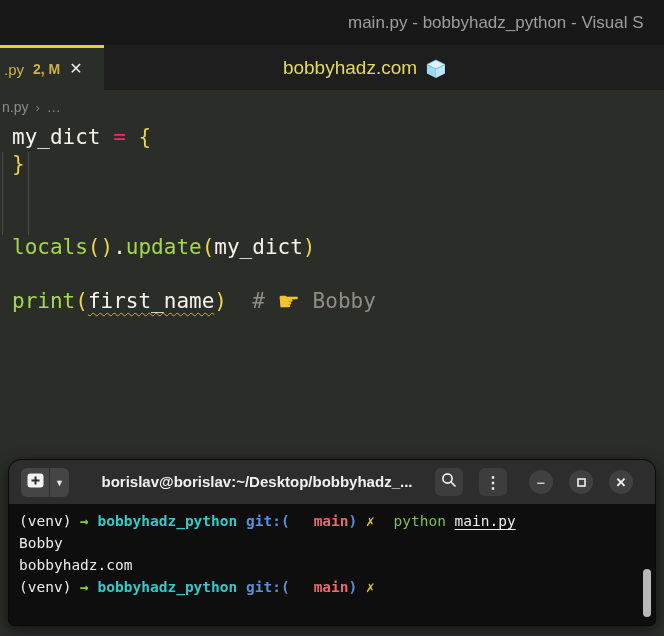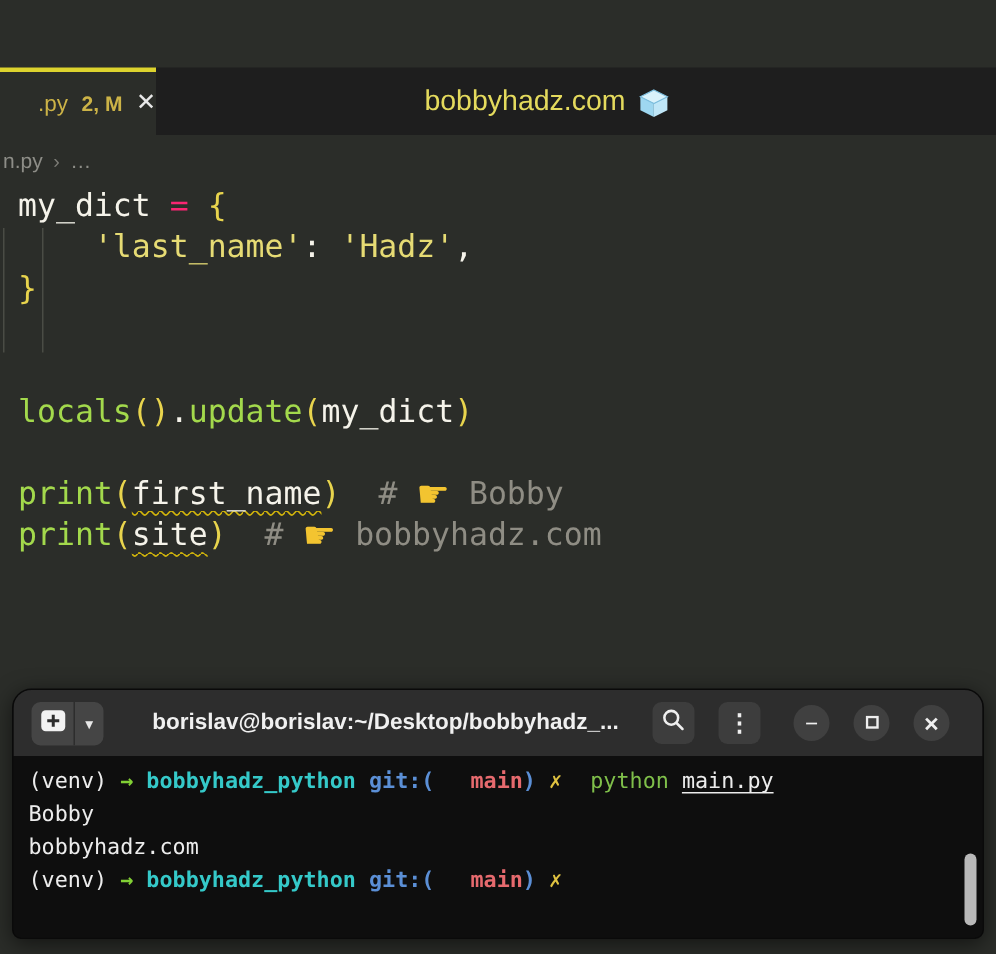--- a/index.html
+++ b/index.html
@@ -8,21 +8,21 @@
 
   
   .titlebar{position:absolute;left:0;top:0;width:664px;height:45px;background:var(--titlebar_bg,#181818);}
   .titlebar .wtitle{position:absolute;left:348px;top:0;line-height:45px;white-space:nowrap;
          color:#9e9e9e;font-size:17px;}
 
   
   .tabbar{position:absolute;left:0;top:45px;width:664px;height:45px;background:var(--tabbar_bg,#1e1e1e);}
   .tab-active{position:absolute;left:0;top:0;width:104px;height:45px;background:var(--tab_active_bg,#2b2d29);
          border-top:3px solid var(--tab_accent,#ddd32e);box-sizing:border-box;
-         display:flex;align-items:center;gap:9px;padding-left:4px;justify-content:flex-end;}
+         display:flex;align-items:center;gap:9px;padding-left:4px;}
   .tab-label{color:var(--tab_label,#ccb347);font-size:15px;white-space:nowrap;}
   .tab-badge{color:var(--tab_label,#ccb347);font-size:14px;font-weight:bold;white-space:nowrap;}
   .tab-close{color:#e8e8e8;font-size:16px;line-height:16px;cursor:pointer;}
   .watermark{position:absolute;left:calc(50% + 33px);top:0;height:45px;transform:translateX(-50%);
          display:flex;align-items:center;gap:8px;color:var(--watermark,#e4da5d);font-size:19px;white-space:nowrap;}
   .icecube{display:inline-block;width:22px;height:22px;position:relative;top:1px;}
 
   
   .editor{position:absolute;left:0;top:90px;width:608px;height:546px;background:var(--editor_bg,#2b2d29);}
   .breadcrumb{position:absolute;left:2px;top:9px;color:#8d8d87;font-size:14px;display:flex;gap:7px;align-items:center;}
@@ -72,20 +72,23 @@
   .tk-tyellow{color:var(--term_yellow,#e0c341);}
   .tk-tgreen2{color:var(--term_green2,#7fbf4a);padding-left:10px;}
   .ul{text-decoration:underline;text-underline-offset:3px;}
   .term-scroll{position:absolute;right:4px;top:109px;width:8px;height:48px;background:#b9b9b9;border-radius:4px;cursor:pointer;}
 </style>
 </head>
 <body>
 
 <div class="stage">
 
+  <div class="titlebar">
+    <span class="wtitle">main.py - bobbyhadz_python - Visual S</span>
+  </div>
 
   <div class="tabbar">
     <div class="tab-active">
       <span class="tab-label">.py</span>
       <span class="tab-badge">2, M</span>
       <span class="tab-close">✕</span>
     </div>
     <div class="watermark">
       <span>bobbyhadz.com</span>
       <span class="icecube">
@@ -102,28 +105,26 @@
   <div class="editor">
     <div class="breadcrumb">
       <span>n.py</span>
       <span class="sep">›</span>
       <span>…</span>
     </div>
     <div class="guide" style="left:2px;top:62px;height:83px;"></div>
     <div class="guide" style="left:28px;top:62px;height:83px;"></div>
     <div class="code-area" id="code-area">
         <div class="cl"><span class="tk-txt">my_dict </span><span class="tk-pink">= </span><span class="tk-gold">{</span></div>
-        <div class="cl"><span class="tk-txt">    </span><span class="tk-str">'last_name'</span><span class="tk-txt">: </span><span class="tk-str">'Hadz'</span><span class="tk-txt">,</span></div>
         <div class="cl"><span class="tk-gold">}</span></div>
         <div class="cl"></div>
         <div class="cl"></div>
         <div class="cl"><span class="tk-fn">locals</span><span class="tk-gold">()</span><span class="tk-txt">.</span><span class="tk-fn">update</span><span class="tk-gold">(</span><span class="tk-txt">my_dict</span><span class="tk-gold">)</span></div>
         <div class="cl"></div>
         <div class="cl"><span class="tk-fn">print</span><span class="tk-gold">(</span><span class="tk-txt sq">first_name</span><span class="tk-gold">)</span><span class="tk-cmt">  # </span><span class="em-point">☛</span><span class="tk-cmt"> Bobby</span></div>
-        <div class="cl"><span class="tk-fn">print</span><span class="tk-gold">(</span><span class="tk-txt sq">site</span><span class="tk-gold">)</span><span class="tk-cmt">  # </span><span class="em-point">☛</span><span class="tk-cmt"> bobbyhadz.com</span></div>
       </div>
   </div>
 
   <div class="terminal">
     <div class="term-header">
       <div class="newtab-group">
         <div class="newtab-btn">
           <span>
             <svg width="17" height="15" viewBox="0 0 17 15">
               <rect x="0.5" y="0.5" width="16" height="14" rx="3" fill="#f2f2f2"></rect>

